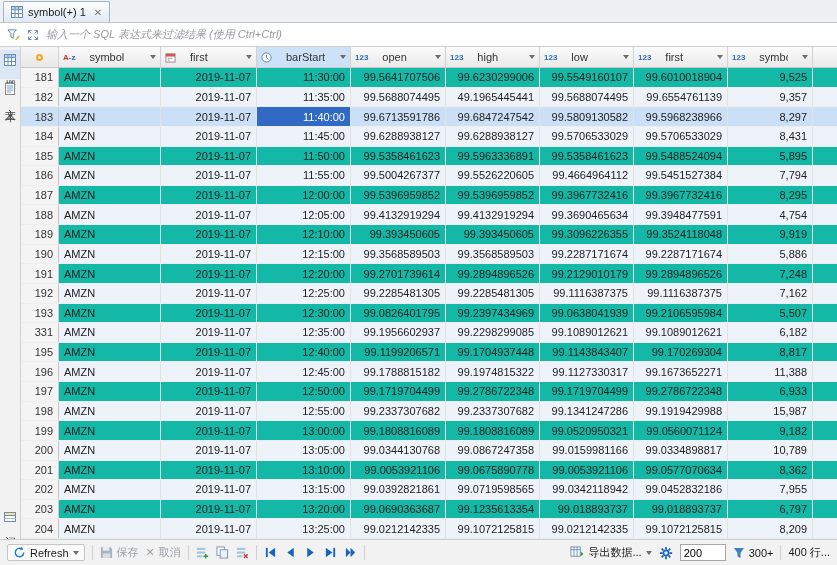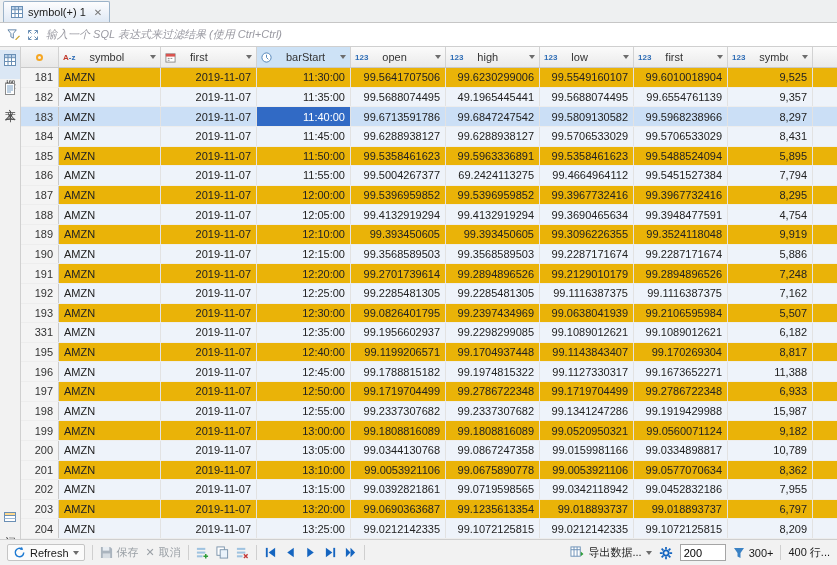--- a/index.html
+++ b/index.html
@@ -35,21 +35,21 @@
   .hcell.filler { flex:1; border-right:none; }
   .rownum-h { justify-content:center; background:linear-gradient(#f6f6f6,#e8e8e8); }
   .hlabel { overflow:hidden; }
   .dd { width:0; height:0; border-left:3.5px solid transparent; border-right:3.5px solid transparent; border-top:4px solid #6c6c6c; margin-left:auto; flex:none; }
   .ic-key { width:7px; height:7px; border:2px solid #f5a623; border-radius:50%; display:inline-block; }
   .ic-123 { font-size:8px; font-weight:bold; color:#2d6cb5; letter-spacing:0; }
   .ic-az { font-size:8px; font-weight:bold; }
   .hic { display:inline-flex; align-items:center; flex:none; }
 
   .rows { flex:1; display:flex; flex-direction:column; overflow:hidden; }
-  .row { display:flex; height:19.625px; flex:none; background:#eab308; border-bottom:1px solid #ededed; }
+  .row { display:flex; height:19.625px; flex:none; background:#14b8a6; border-bottom:1px solid #ededed; }
   .row.stripe { background:#eef3fa; }
   .row.selected { background:#cbdff6; }
   .cell { display:flex; align-items:center; padding:0 5px; border-right:1px solid #e2e2e2; white-space:nowrap; overflow:hidden; color:#222; }
   .cell.num { justify-content:flex-end; }
   .cell.rownum { background:#f4f4f4; color:#333; justify-content:flex-end; border-right:1px solid #c9c9c9; }
   .row.selected .cell.rownum, .cell.rn-sel { background:#cbdff6; }
   .cell.cursor { background:#316ac5; color:#fff; }
   .cell.filler { flex:1; border-right:none; }
 
   
@@ -262,21 +262,21 @@
             <div class="cell num" style="width:94px">99.5488524094</div>
             <div class="cell num" style="width:85px">5,895</div>
             <div class="cell filler"></div>
           </div>
           <div class="row stripe">
             <div class="cell rownum" style="width:38px">186</div>
             <div class="cell" style="width:102px">AMZN</div>
             <div class="cell num" style="width:96px">2019-11-07</div>
             <div class="cell num" style="width:94px">11:55:00</div>
             <div class="cell num" style="width:95px">99.5004267377</div>
-            <div class="cell num" style="width:94px">69.2424113275</div>
+            <div class="cell num" style="width:94px">99.5526220605</div>
             <div class="cell num" style="width:94px">99.4664964112</div>
             <div class="cell num" style="width:94px">99.5451527384</div>
             <div class="cell num" style="width:85px">7,794</div>
             <div class="cell filler"></div>
           </div>
           <div class="row">
             <div class="cell rownum" style="width:38px">187</div>
             <div class="cell" style="width:102px">AMZN</div>
             <div class="cell num" style="width:96px">2019-11-07</div>
             <div class="cell num" style="width:94px">12:00:00</div>

